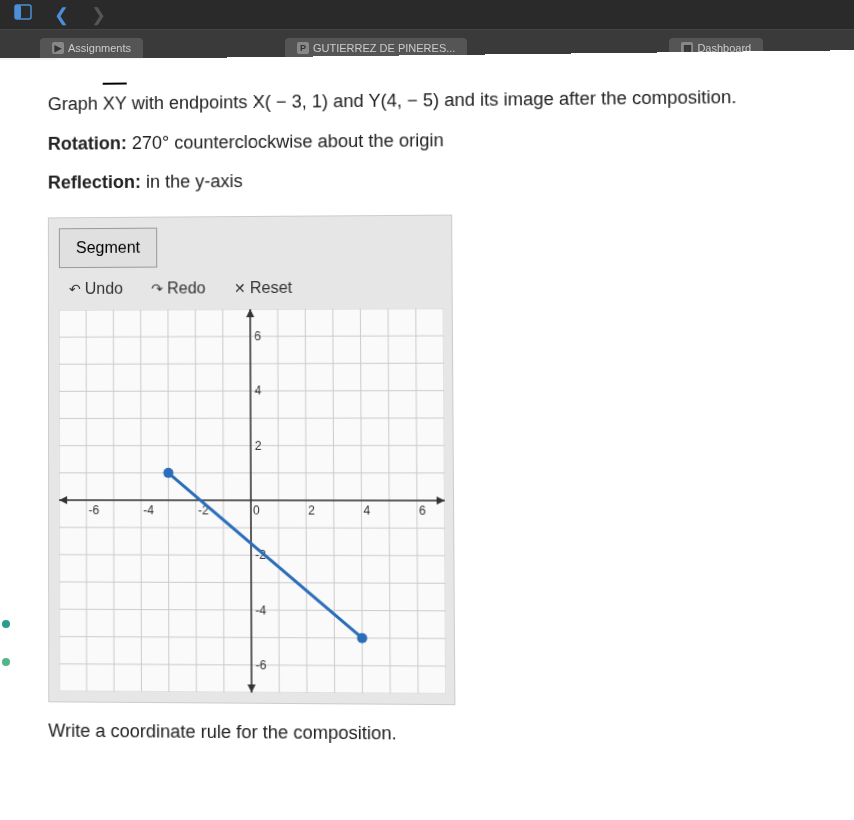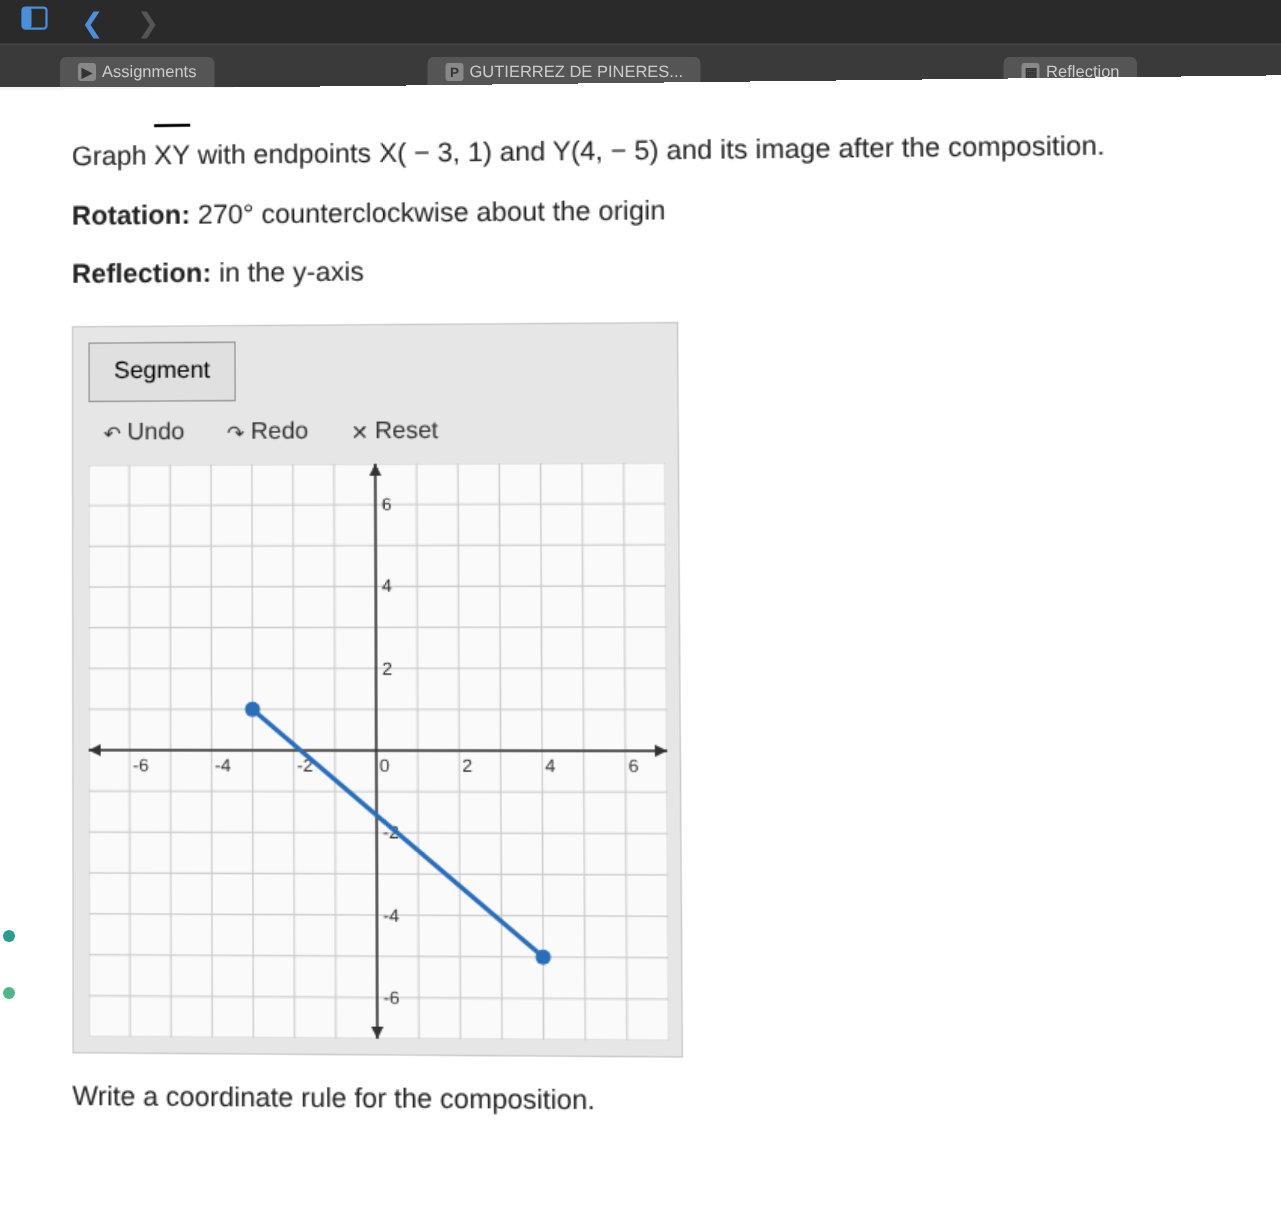--- a/index.html
+++ b/index.html
@@ -171,21 +171,21 @@
   <div class="tab">
     <span class="tab-icon">▶</span>
     <span>Assignments</span>
   </div>
   <div class="tab center">
     <span class="tab-icon">P</span>
     <span>GUTIERREZ DE PINERES...</span>
   </div>
   <div class="tab right">
     <span class="tab-icon">▦</span>
-    <span>Reflection</span>
+    <span>Dashboard</span>
   </div>
 </div>
 
 <div class="content">
 
   <div class="problem-text">
     <span>Graph </span><span class="segment-label">XY</span><span> with endpoints </span><span>X( − 3, 1)</span><span> and </span><span>Y(4, − 5)</span><span> and its image after the composition.</span>
     <br>
     <strong>Rotation:</strong><span> 270° counterclockwise about the origin</span>
     <br>

